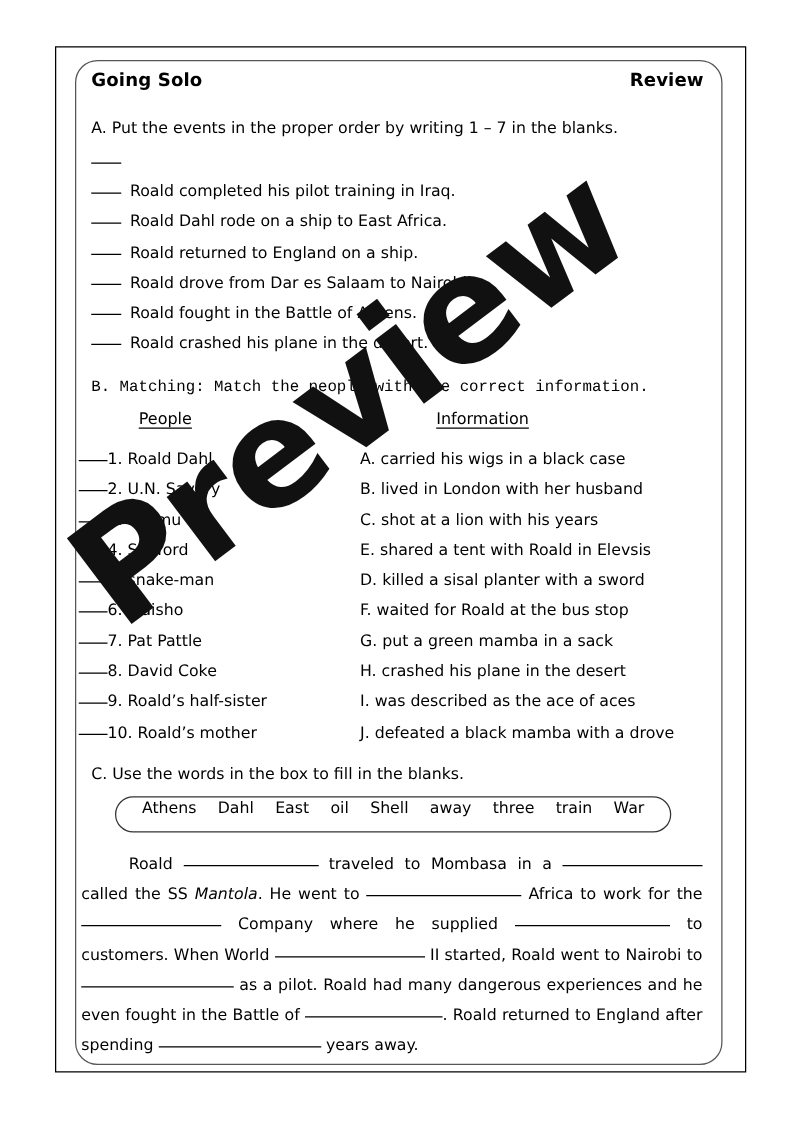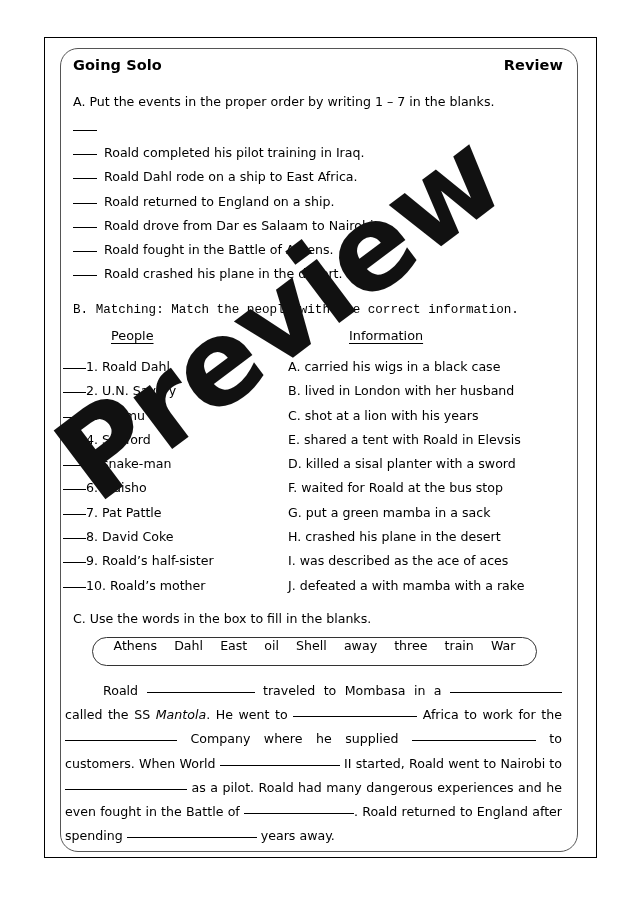--- a/index.html
+++ b/index.html
@@ -241,21 +241,21 @@
   <div id="info-list">
       <div class="m-row"><span>A. carried his wigs in a black case</span></div>
       <div class="m-row"><span>B. lived in London with her husband</span></div>
       <div class="m-row"><span>C. shot at a lion with his years</span></div>
       <div class="m-row"><span>E. shared a tent with Roald in Elevsis</span></div>
       <div class="m-row"><span>D. killed a sisal planter with a sword</span></div>
       <div class="m-row"><span>F. waited for Roald at the bus stop</span></div>
       <div class="m-row"><span>G. put a green mamba in a sack</span></div>
       <div class="m-row"><span>H. crashed his plane in the desert</span></div>
       <div class="m-row"><span>I. was described as the ace of aces</span></div>
-      <div class="m-row"><span>J. defeated a with mamba with a rake</span></div>
+      <div class="m-row"><span>J. defeated a black mamba with a drove</span></div>
     </div>
 
   <div class="instruction" style="top:611px;">C. Use the words in the box to fill in the blanks.</div>
   <div id="wordbank">
       <span class="wb-word">Athens</span>
       <span class="wb-word">Dahl</span>
       <span class="wb-word">East</span>
       <span class="wb-word">oil</span>
       <span class="wb-word">Shell</span>
       <span class="wb-word">away</span>

